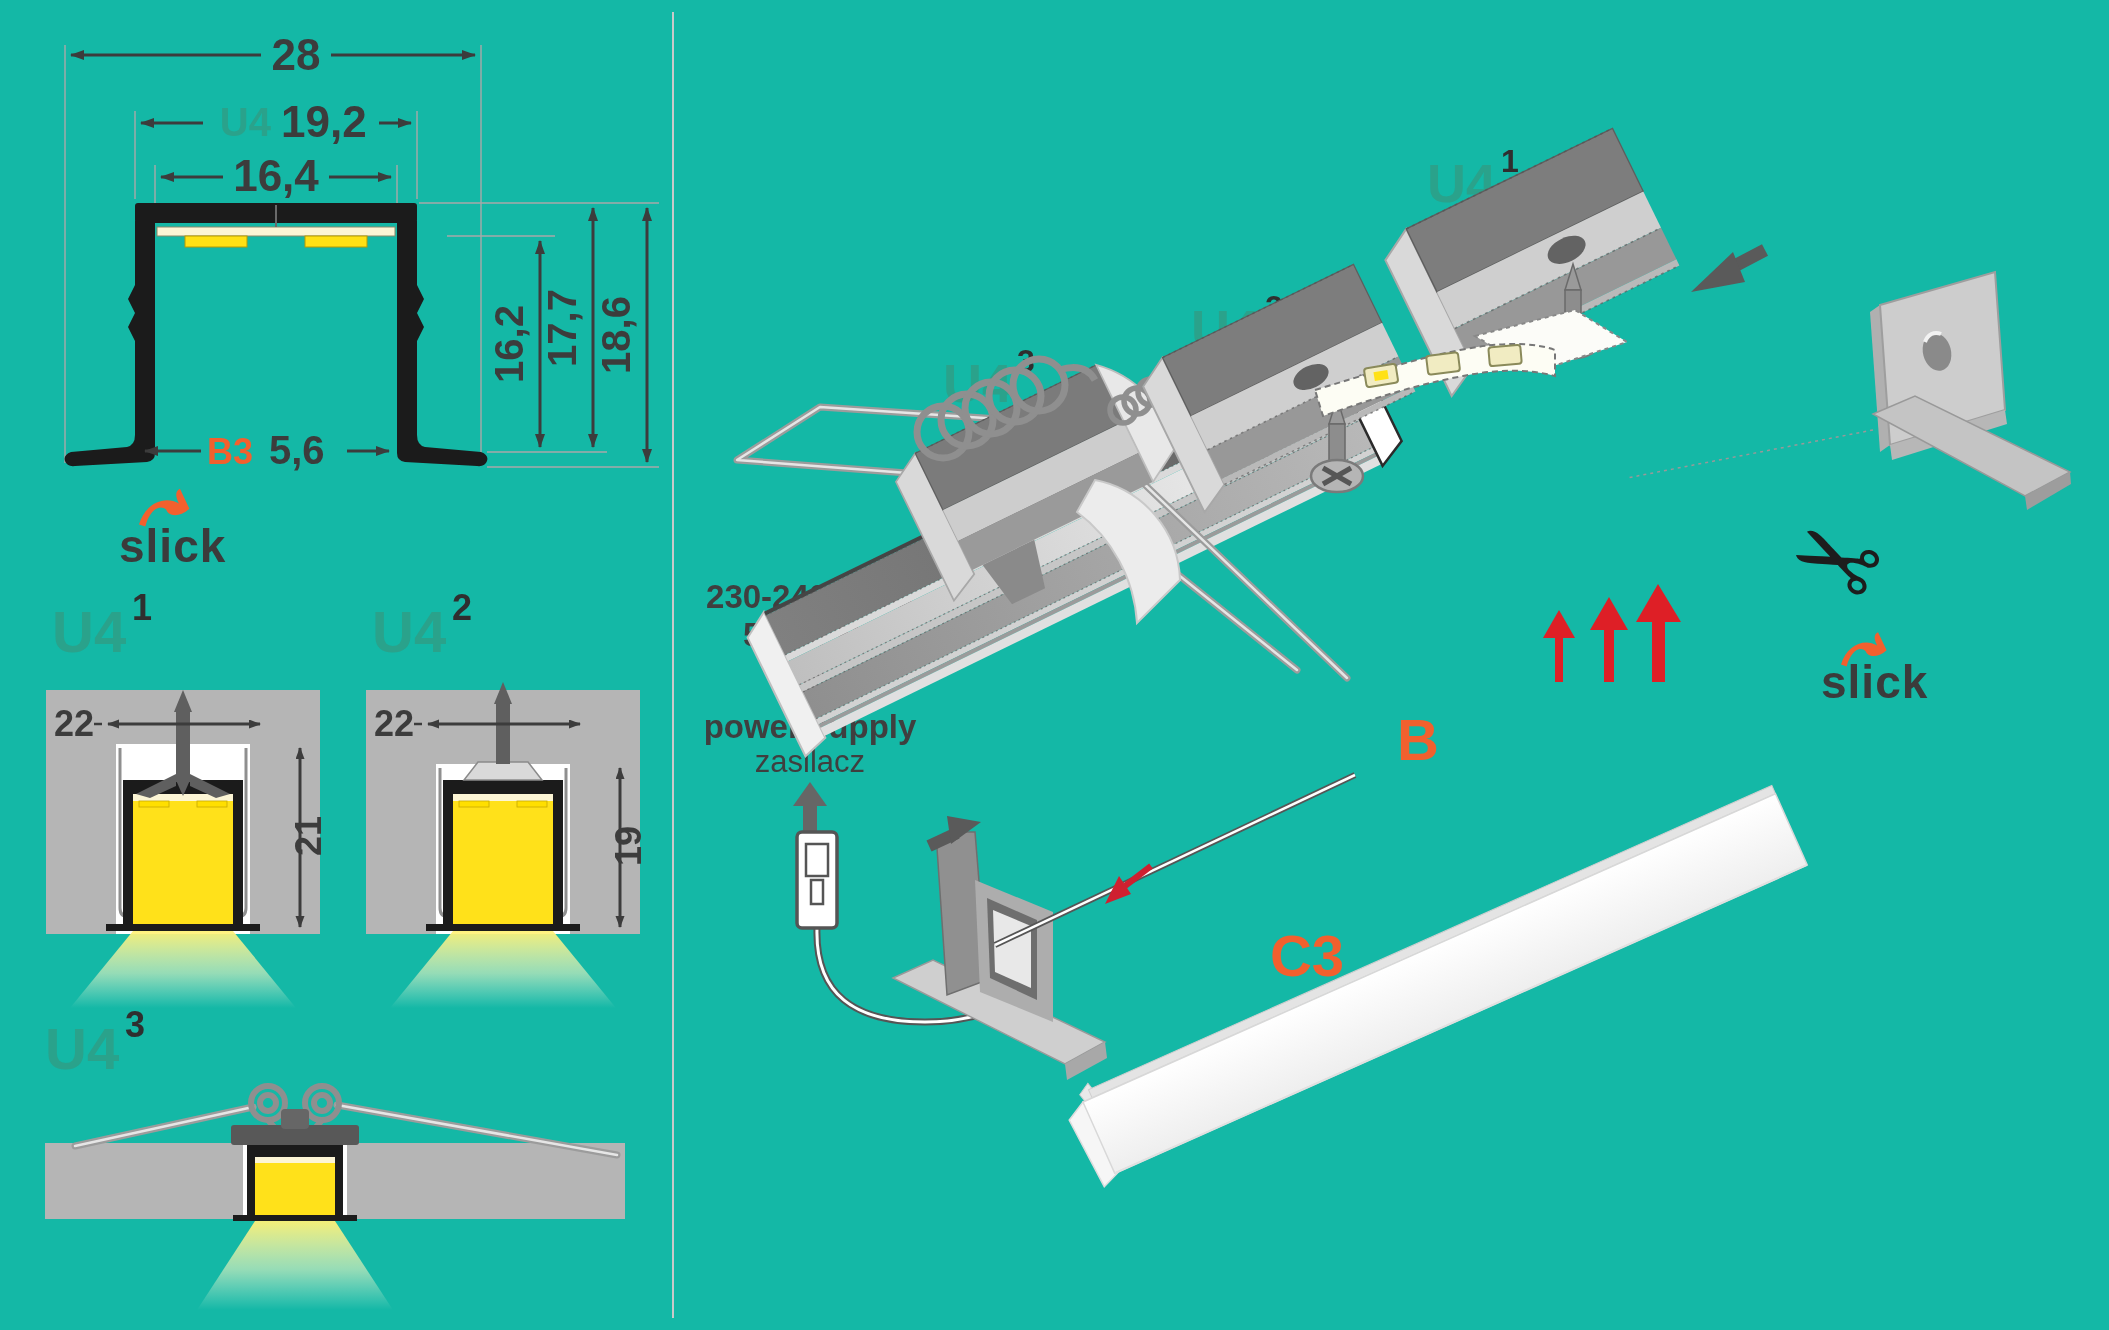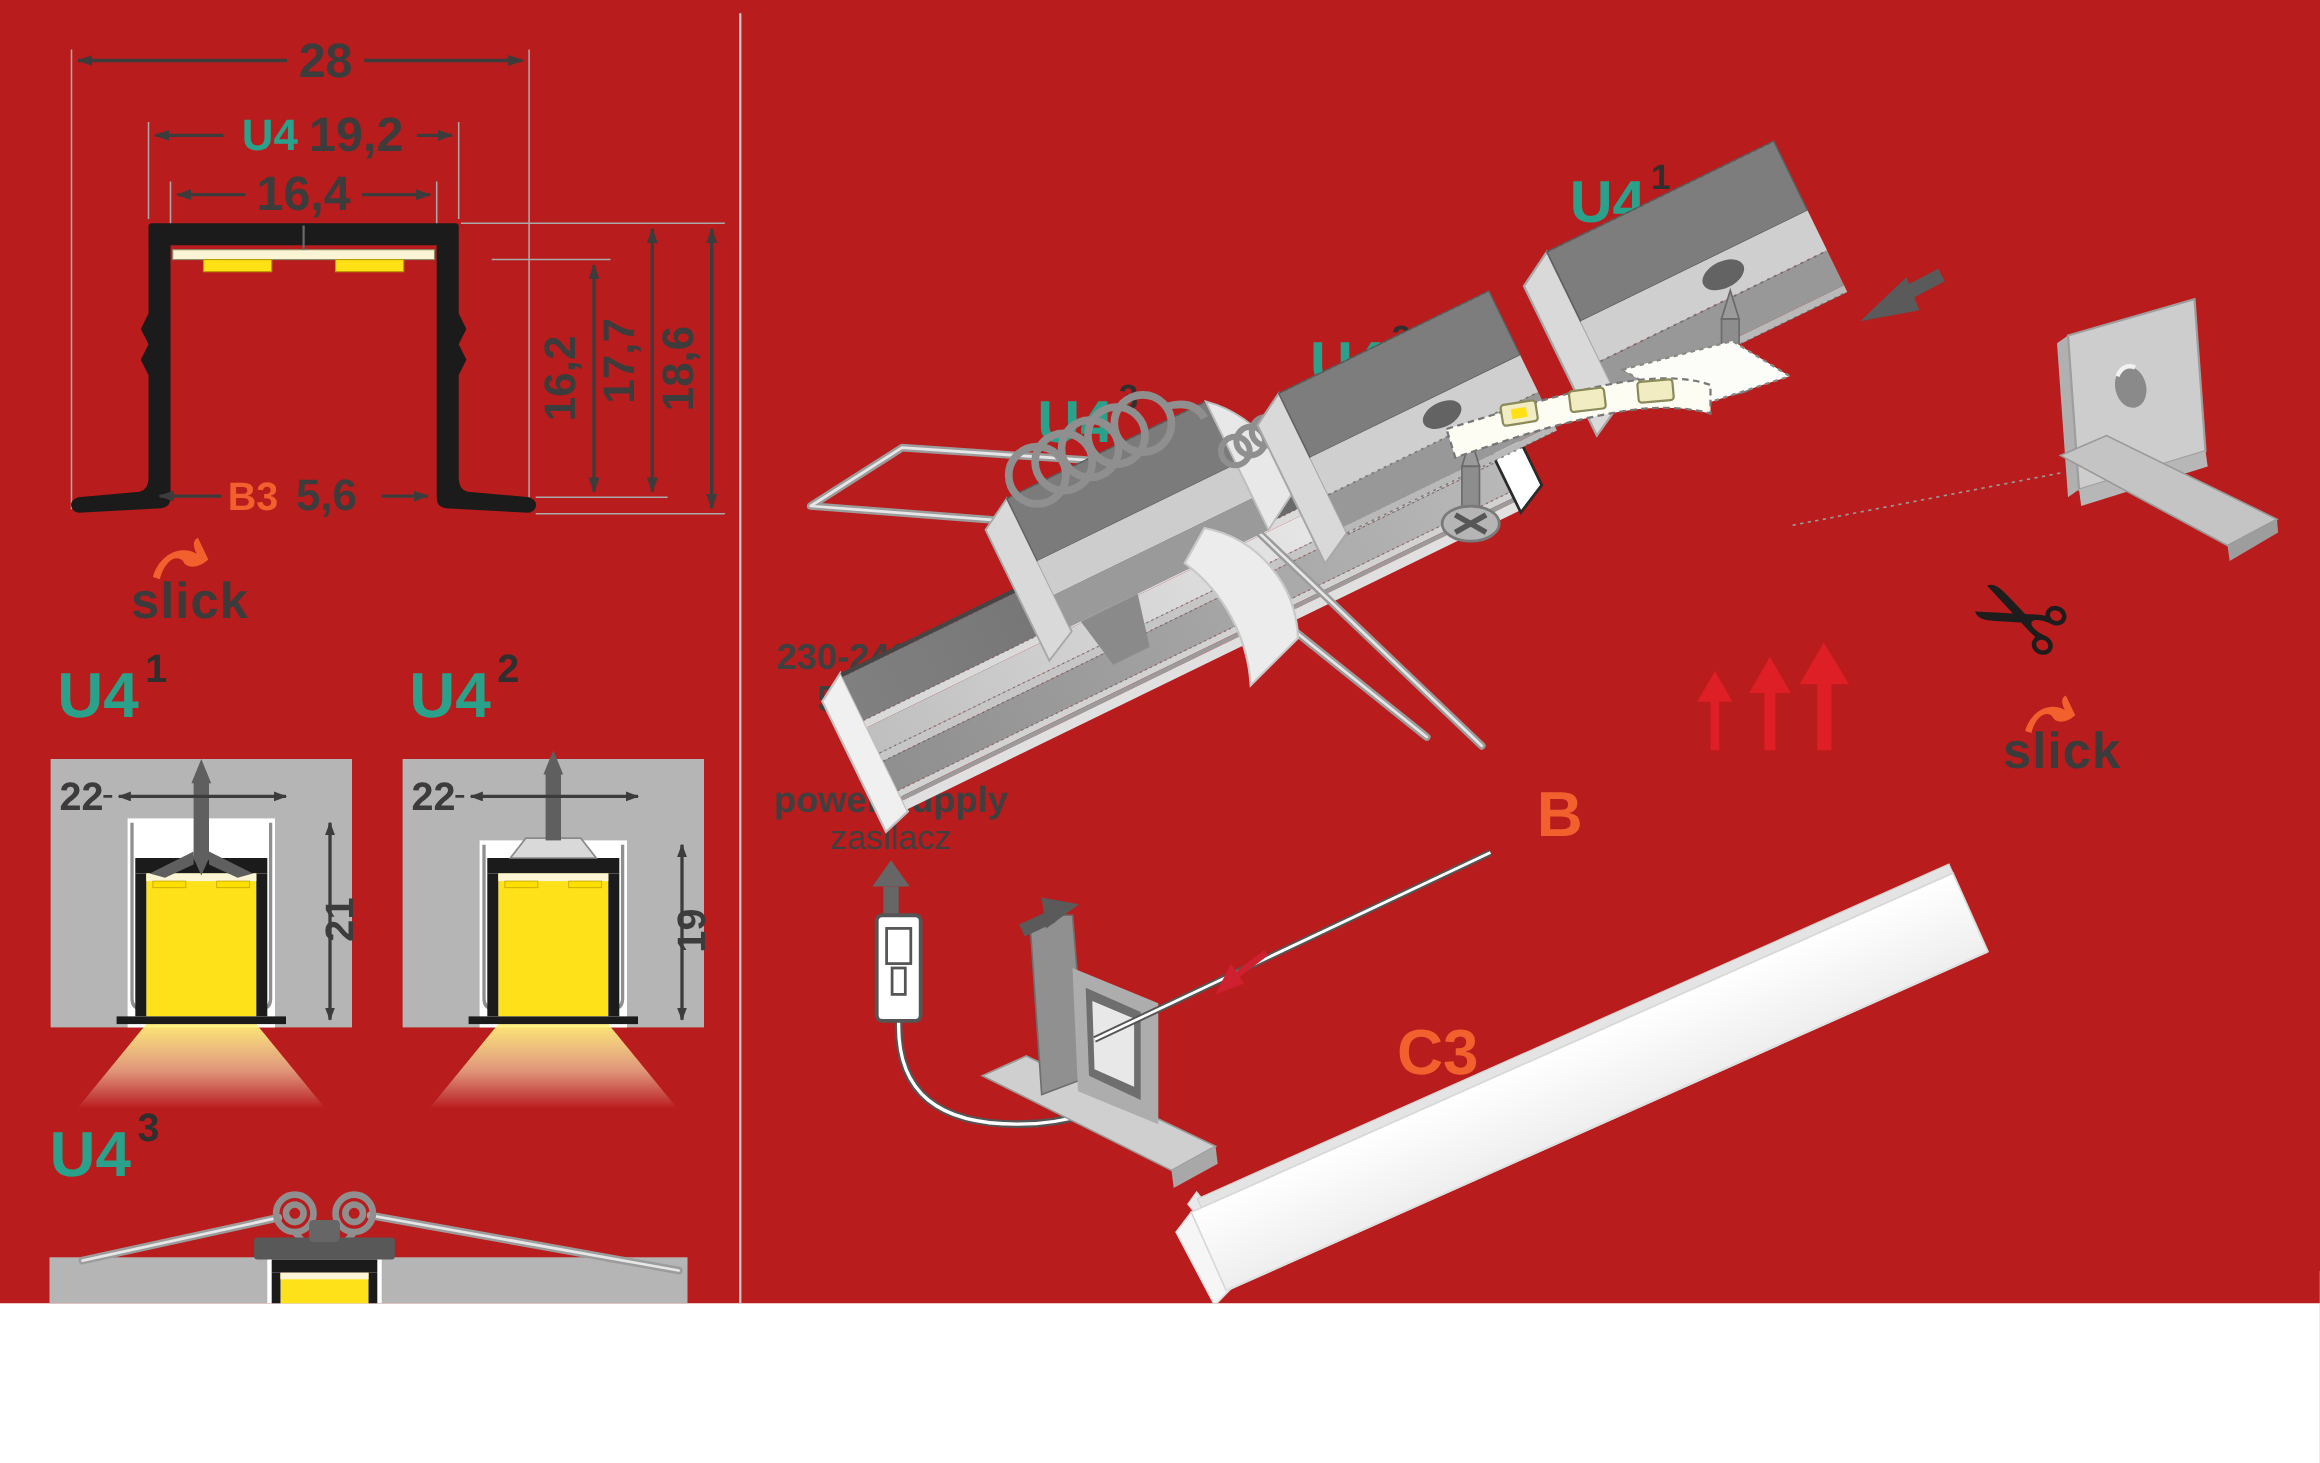--- a/index.html
+++ b/index.html
@@ -1,16 +1,16 @@
 <!DOCTYPE html>
 <html><head>
 <meta charset="utf-8">
 <style>
   html,body{margin:0;padding:0;background:#ffffff;}
-  .stage{position:relative;width:2109px;height:1185px;background:#b91c1c;overflow:hidden;
+  .stage{position:relative;width:2109px;height:1330px;background:#14b8a6;overflow:hidden;
          font-family:"Liberation Sans","DejaVu Sans",sans-serif;}
   .abs{position:absolute;}
   .divider{position:absolute;left:672px;top:12px;width:2px;height:1306px;background:#c9c9c9;}
   svg text{font-family:"Liberation Sans","DejaVu Sans",sans-serif;}
   .dim{fill:#3c3c3c;font-size:44px;font-weight:bold;}
   .dimS{fill:#3c3c3c;font-size:40px;font-weight:bold;}
   .dimV{fill:#3c3c3c;font-size:36px;font-weight:bold;}
   .code{font-weight:bold;}
   .sup{fill:#2f2f2f;font-weight:bold;}
   .orange{font-weight:bold;}

